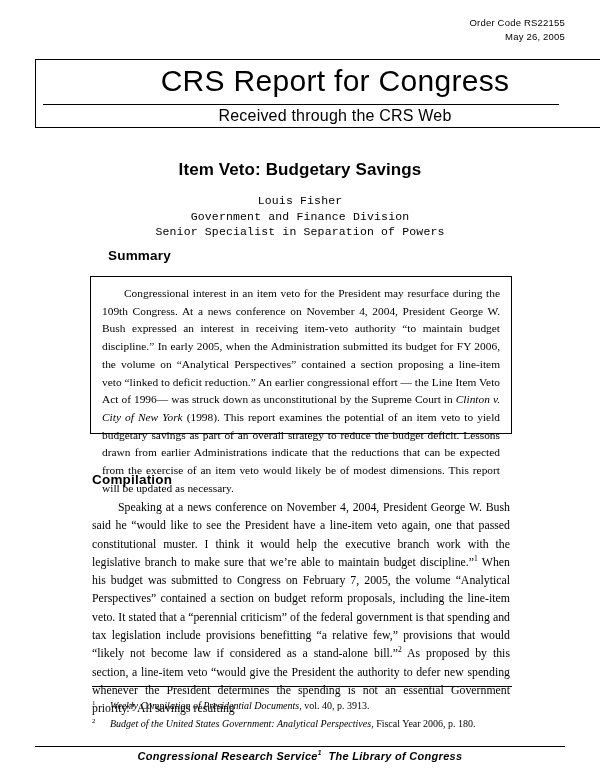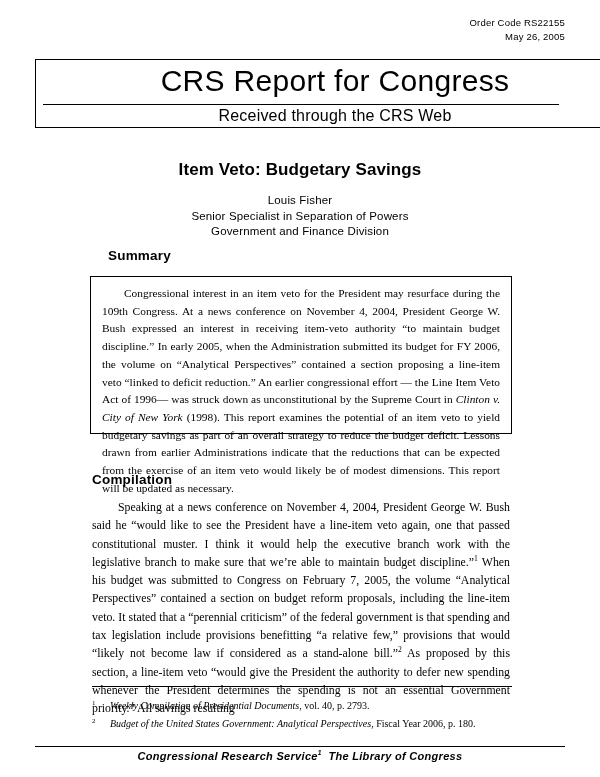--- a/index.html
+++ b/index.html
@@ -92,21 +92,21 @@
     font-size: 17px;
     font-weight: bold;
     letter-spacing: 0.1px;
   }
   .byline {
     position: absolute;
     left: 0;
     top: 193px;
     width: 600px;
     text-align: center;
-    font-family: Liberation Sans, sans-serif;
+    font-family: Liberation Mono, monospace;
     font-size: 11.5px;
     line-height: 15.5px;
     letter-spacing: 0.15px;
   }
   .byline div { white-space: nowrap; }
 
   
   .heading {
     position: absolute;
     left: 92px;
@@ -231,37 +231,37 @@
   <div class="banner">
     <div class="banner-title">CRS Report for Congress</div>
     <div class="banner-rule"></div>
     <div class="banner-sub">Received through the CRS Web</div>
   </div>
 
   <div class="doc-title">Item Veto: Budgetary Savings</div>
 
   <div class="byline">
     <div>Louis Fisher</div>
+    <div>Government and Finance Division</div>
     <div>Senior Specialist in Separation of Powers</div>
-    <div>Government and Finance Division</div>
   </div>
 
   <div class="heading heading-summary">Summary</div>
 
   <div class="summary-box">
     <div class="summary-text"><span>Congressional interest in an item veto for the President may resurface during the 109th Congress.  At a news conference on November 4, 2004, President George W. Bush expressed an interest in receiving item-veto authority “to maintain budget discipline.”  In early 2005, when the Administration submitted its budget for FY 2006, the volume on “Analytical Perspectives” contained a section proposing a line-item veto “linked to deficit reduction.”  An earlier congressional effort — the Line Item Veto Act of 1996— was struck down as unconstitutional by the Supreme Court in </span><i>Clinton v. City of New York</i><span> (1998).  This report examines the potential of an item veto to yield budgetary savings as part of an overall strategy to reduce the budget deficit.  Lessons drawn from earlier Administrations indicate that the reductions that can be expected from the exercise of an item veto would likely be of modest dimensions.  This report will be updated as necessary.</span></div>
   </div>
 
   <div class="heading heading-background">Compilation</div>
 
   <div class="body-text body-p1"><span>Speaking at a news conference on November 4, 2004, President George W. Bush said he “would like to see the President have a line-item veto again, one that passed constitutional muster.  I think it would help the executive branch work with the legislative branch to make sure that we’re able to maintain budget discipline.”</span><sup>1</sup><span>  When his budget was submitted to Congress on February 7, 2005, the  volume “Analytical Perspectives” contained a section on budget reform proposals, including the line-item veto. It stated that a “perennial criticism” of the federal government is that spending and tax legislation include provisions benefitting “a relative few,” provisions that would “likely not become law if considered as a stand-alone bill.”</span><sup>2</sup><span>  As proposed by this section, a line-item veto “would give the President the authority to defer new spending whenever the President determines the spending is not an essential Government priority.”  All savings resulting</span></div>
 
   <div class="fn-rule"></div>
 
   <div class="footnotes">
-    <div class="fn-item"><span class="fn-num">1</span><i>Weekly Compilation of Presidential Documents</i><span>, vol. 40, p. 2793.</span></div>
+    <div class="fn-item"><span class="fn-num">1</span><i>Weekly Compilation of Presidential Documents</i><span>, vol. 40, p. 3913.</span></div>
     <div class="fn-item"><span class="fn-num">2</span><i>Budget of the United States Government: Analytical Perspectives</i><span>, Fiscal Year 2006, p. 180.</span></div>
   </div>
 
   <div class="footer-rule"></div>
   <div class="footer"><span>Congressional Research Service</span><sup>1</sup>&nbsp; <span>The Library of Congress</span></div>
 
 </div>
 
 </body></html>

